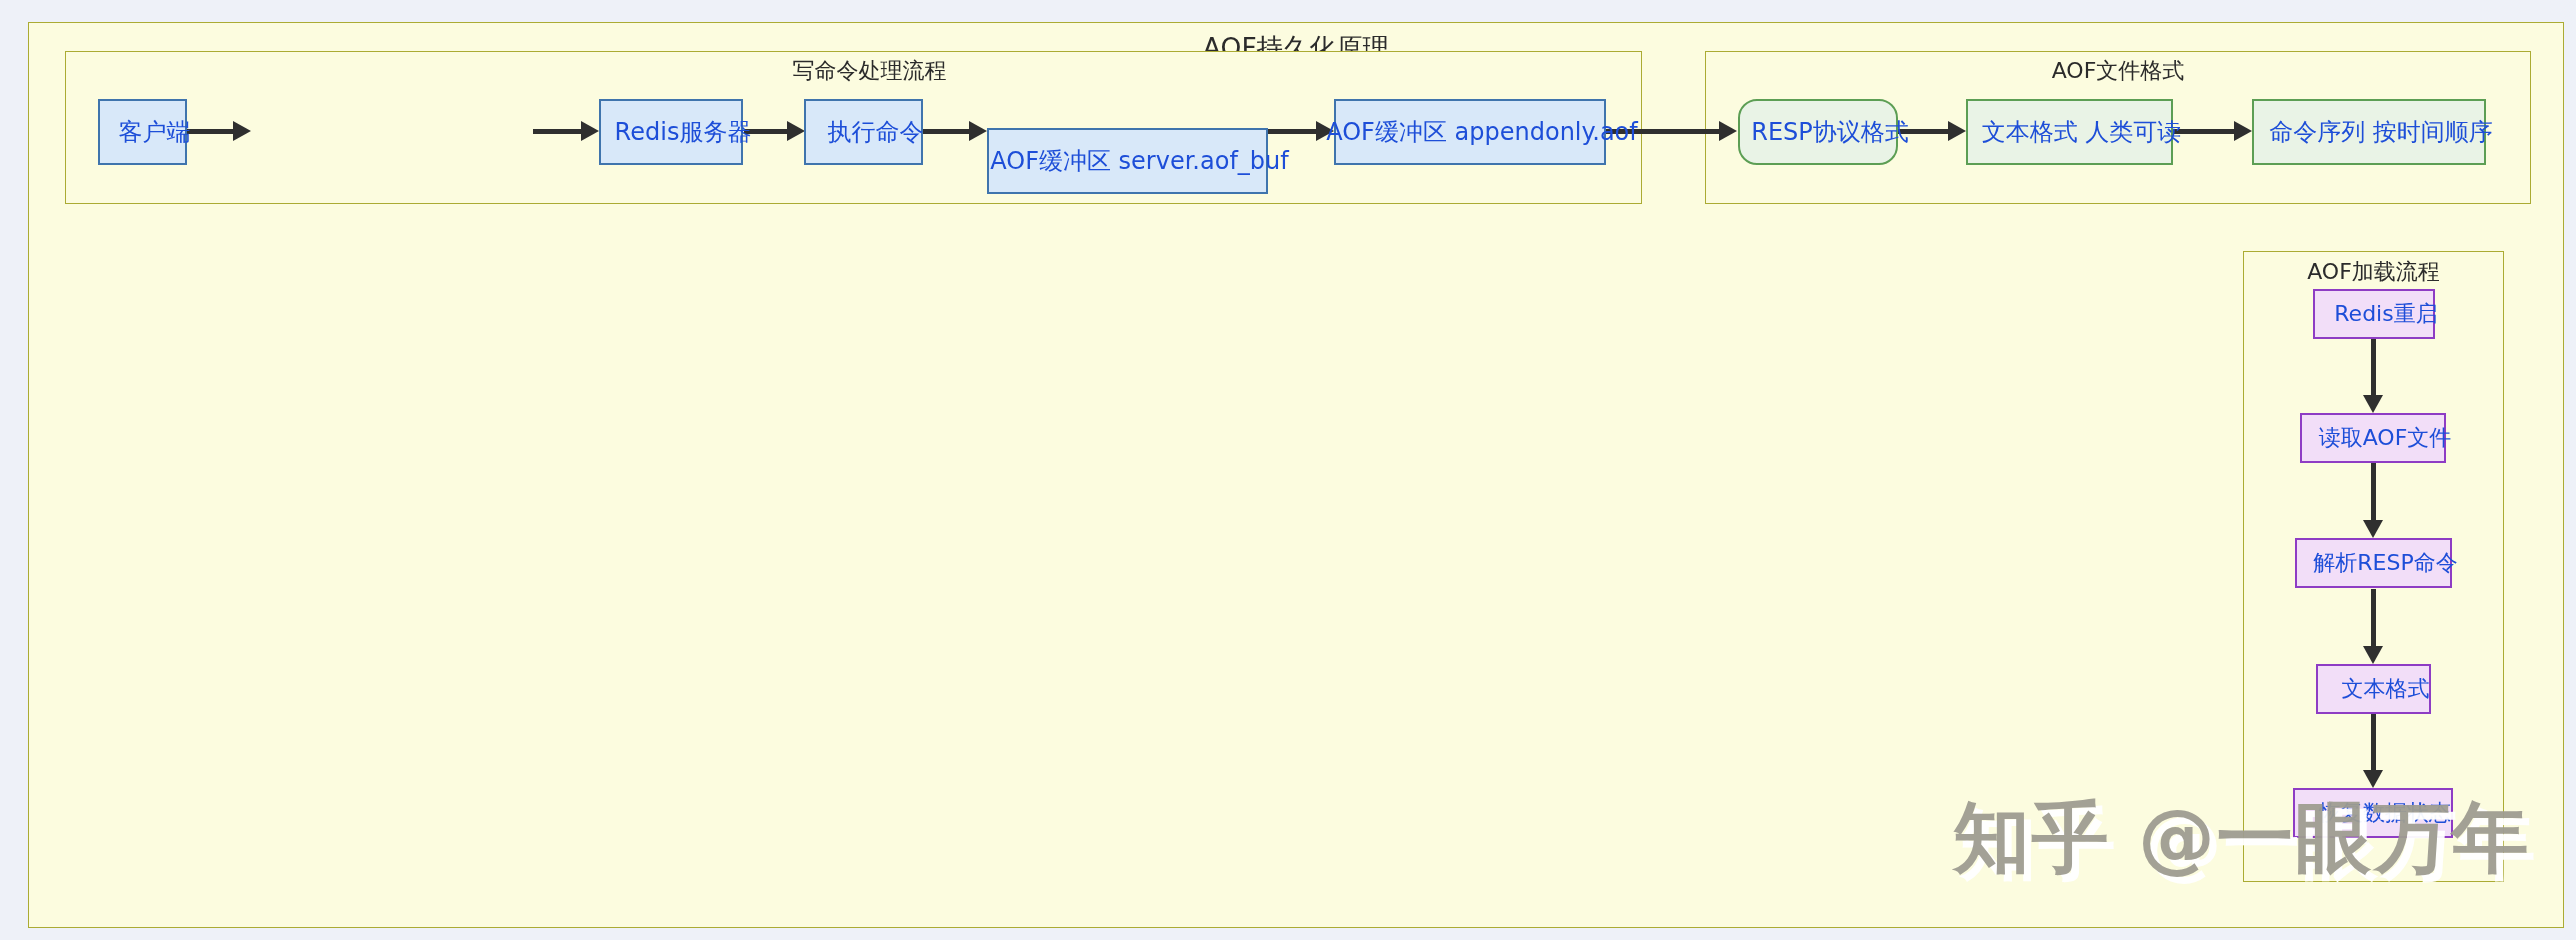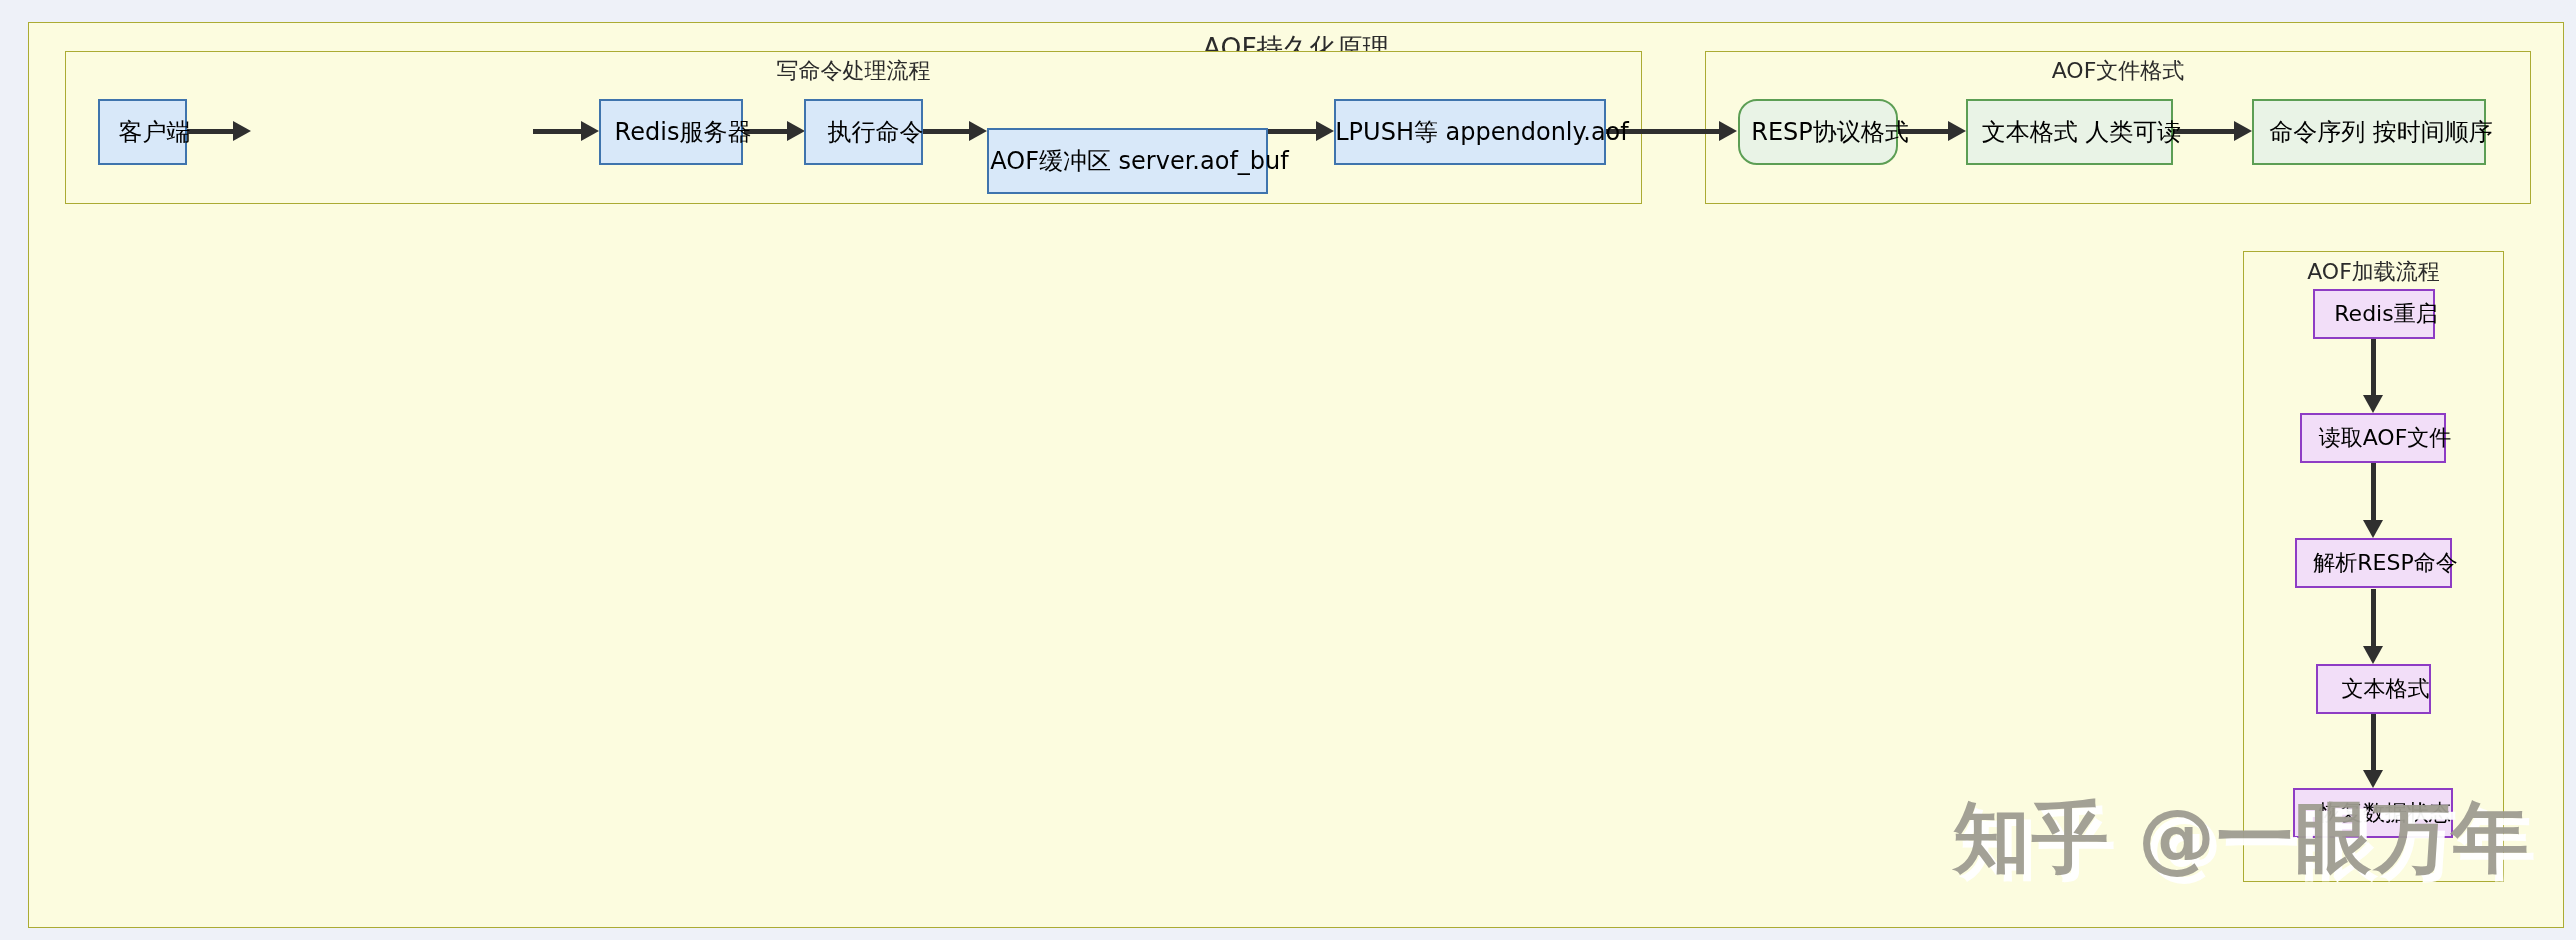--- a/index.html
+++ b/index.html
@@ -23,21 +23,21 @@
   }
   .subgraph-title{
     position:absolute;left:0;top:5.6px;width:100%;
     text-align:center;font-size:22px;color:#2b2b2b;white-space:nowrap;
   }
   .sg-write{left:36px;top:28px;width:1577px;height:153px;}
   .sg-format{left:1676px;top:28px;width:826px;height:153px;}
   .sg-load{left:2214px;top:228px;width:261px;height:631px;}
   .node{
     position:absolute;display:flex;align-items:center;justify-content:center;
-    box-sizing:border-box;white-space:nowrap;font-size:24px;color:#000000;
+    box-sizing:border-box;white-space:nowrap;font-size:24px;color:#1d4ed8;
     z-index:2;
     padding-left:24px;
   }
   .node-blue{background:#d8e8f9;border:2.1px solid #3f74ad;}
   .node-green{background:#e9f3e6;border:2.1px solid #5c9e54;}
   .node-purple{background:#f2def8;border:2.1px solid #8e3cc4;font-size:22px;}
   .arrow{position:absolute;z-index:1;}
   .arrow .line{position:absolute;background:#2f2f2f;}
   .arrow-h .line{height:4.9px;top:8.4px;left:0;}
   .arrow-h .head{
@@ -63,29 +63,29 @@
 <body>
 
 <div class="diagram">
 
   <div class="diagram-title">AOF持久化原理</div>
 
   <div class="subgraph sg-write"></div>
   <div class="subgraph sg-format"></div>
   <div class="subgraph sg-load"></div>
 
-  <div class="subgraph-title" style="left:36px;top:33px;width:1577px;">写命令处理流程</div>
+  <div class="subgraph-title" style="left:36px;top:33px;width:1577px;padding-left:16px;">写命令处理流程</div>
   <div class="subgraph-title" style="left:1676px;top:33px;width:826px;">AOF文件格式</div>
   <div class="subgraph-title" style="left:2214px;top:234px;width:261px;">AOF加载流程</div>
 
   <div class="node node-blue" style="left:69px;top:76px;width:89px;height:66px;">客户端</div>
   <div class="node node-blue" style="left:570px;top:76px;width:144px;height:66px;">Redis服务器</div>
   <div class="node node-blue" style="left:775px;top:76px;width:119px;height:66px;">执行命令</div>
   <div class="node node-blue" style="left:958px;top:76px;width:281px;height:66px;margin-top:29px;">AOF缓冲区 server.aof_buf</div>
-  <div class="node node-blue" style="left:1305px;top:76px;width:272px;height:66px;">LPUSH等 appendonly.aof</div>
+  <div class="node node-blue" style="left:1305px;top:76px;width:272px;height:66px;">AOF缓冲区 appendonly.aof</div>
 
   <div class="node node-green" style="left:1709px;top:76px;width:160px;height:66px;border-radius:19px;">RESP协议格式</div>
   <div class="node node-green" style="left:1937px;top:76px;width:207px;height:66px;">文本格式 人类可读</div>
   <div class="node node-green" style="left:2223px;top:76px;width:234px;height:66px;">命令序列 按时间顺序</div>
 
   <div class="node node-purple" style="left:2284px;top:266px;width:122px;height:50px;">Redis重启</div>
   <div class="node node-purple" style="left:2271px;top:390px;width:146px;height:50px;">读取AOF文件</div>
   <div class="node node-purple" style="left:2266px;top:515px;width:157px;height:50px;">解析RESP命令</div>
   <div class="node node-purple" style="left:2287px;top:641px;width:115px;height:50px;">文本格式</div>
   <div class="node node-purple" style="left:2264px;top:765px;width:160px;height:50px;">恢复数据状态</div>

